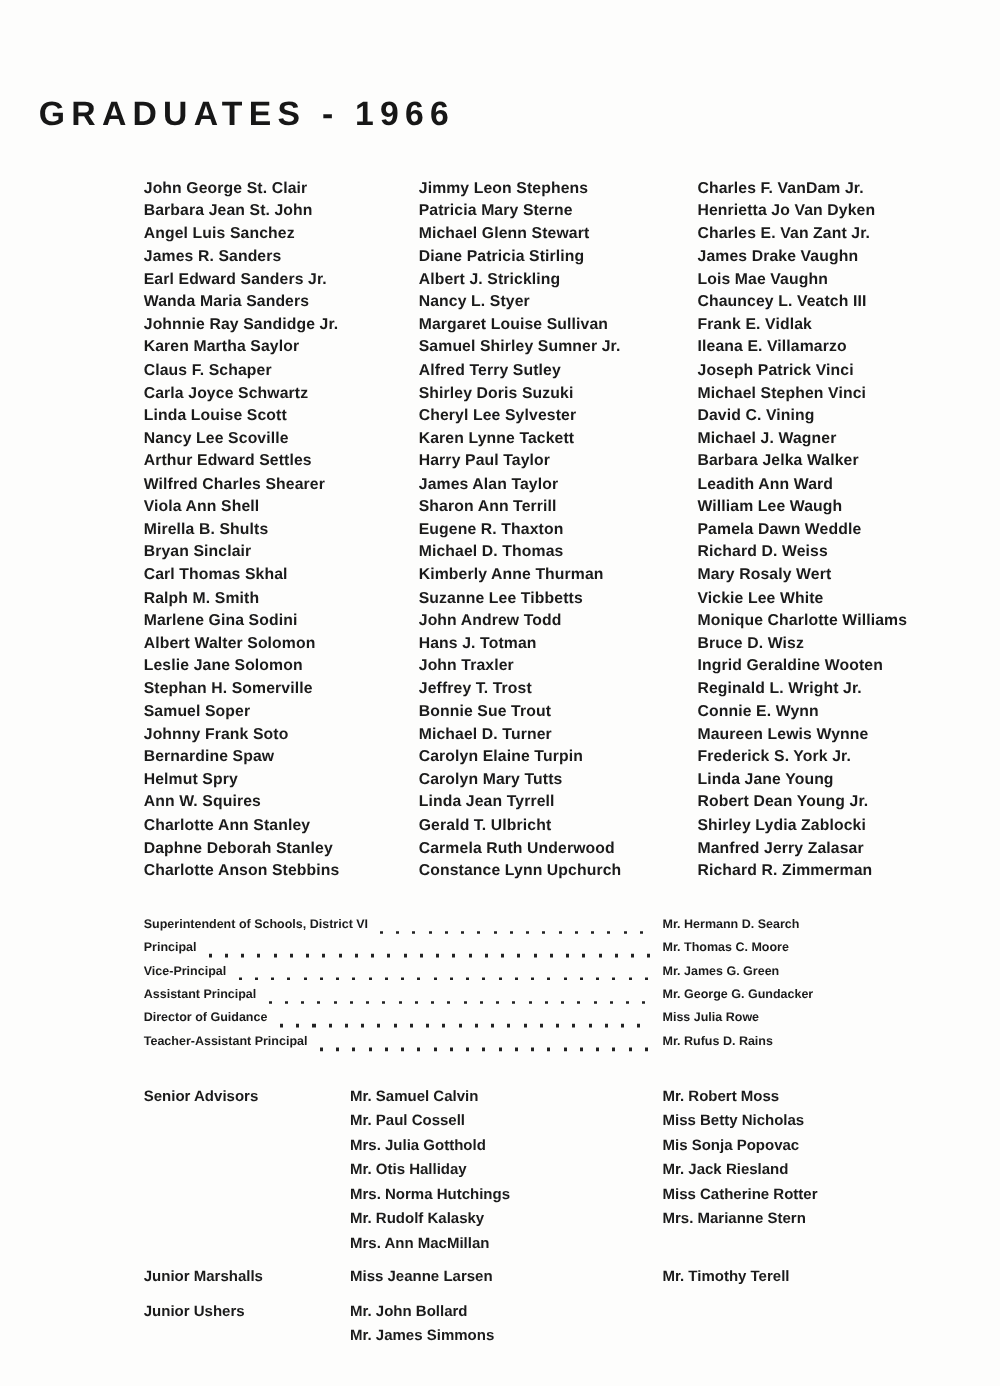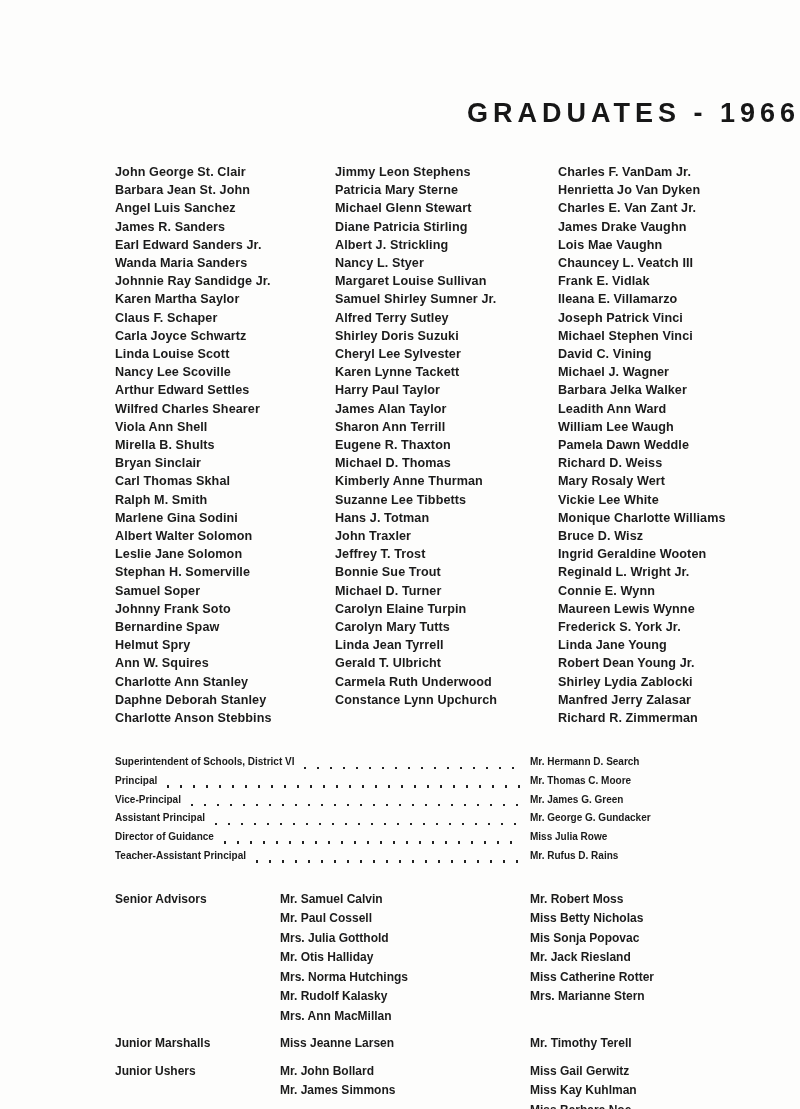--- a/index.html
+++ b/index.html
@@ -8,22 +8,22 @@
     position: relative;
     width: 800px;
     height: 1109px;
     margin: 0 auto;
     background: #fdfdfc;
     color: #1b1b1b;
     font-family: "Liberation Sans", sans-serif;
     overflow: hidden;
   }
   .title {
-    padding-top: 98px;
-    text-align: right;
+    padding-top: 76px;
+    text-align: left;
     font-size: 27px;
     font-weight: 700;
     letter-spacing: 5px;
     color: #171717;
     margin-left: 31px;
   }
   
   .grad-columns {
     display: flex;
     margin: 34px 0 0 115px;
@@ -130,20 +130,21 @@
         <div class="grad-name">Shirley Doris Suzuki</div>
         <div class="grad-name">Cheryl Lee Sylvester</div>
         <div class="grad-name">Karen Lynne Tackett</div>
         <div class="grad-name">Harry Paul Taylor</div>
         <div class="grad-name">James Alan Taylor</div>
         <div class="grad-name">Sharon Ann Terrill</div>
         <div class="grad-name">Eugene R. Thaxton</div>
         <div class="grad-name">Michael D. Thomas</div>
         <div class="grad-name">Kimberly Anne Thurman</div>
         <div class="grad-name">Suzanne Lee Tibbetts</div>
+        <div class="grad-name">John Andrew Todd</div>
         <div class="grad-name">Hans J. Totman</div>
         <div class="grad-name">John Traxler</div>
         <div class="grad-name">Jeffrey T. Trost</div>
         <div class="grad-name">Bonnie Sue Trout</div>
         <div class="grad-name">Michael D. Turner</div>
         <div class="grad-name">Carolyn Elaine Turpin</div>
         <div class="grad-name">Carolyn Mary Tutts</div>
         <div class="grad-name">Linda Jean Tyrrell</div>
         <div class="grad-name">Gerald T. Ulbricht</div>
         <div class="grad-name">Carmela Ruth Underwood</div>
@@ -246,21 +247,16 @@
       <div class="adv-col right">
           <div class="adv-name">Mr. Timothy Terell</div>
         </div>
     </div>
     <div class="adv-group">
       <div class="adv-role">Junior Ushers</div>
       <div class="adv-col left">
           <div class="adv-name">Mr. John Bollard</div>
           <div class="adv-name">Mr. James Simmons</div>
         </div>
-      <div class="adv-col right">
-          <div class="adv-name">Miss Gail Gerwitz</div>
-          <div class="adv-name">Miss Kay Kuhlman</div>
-          <div class="adv-name">Miss Barbara Noe</div>
-        </div>
     </div>
   </div>
 
 </div>
 
 </body></html>

